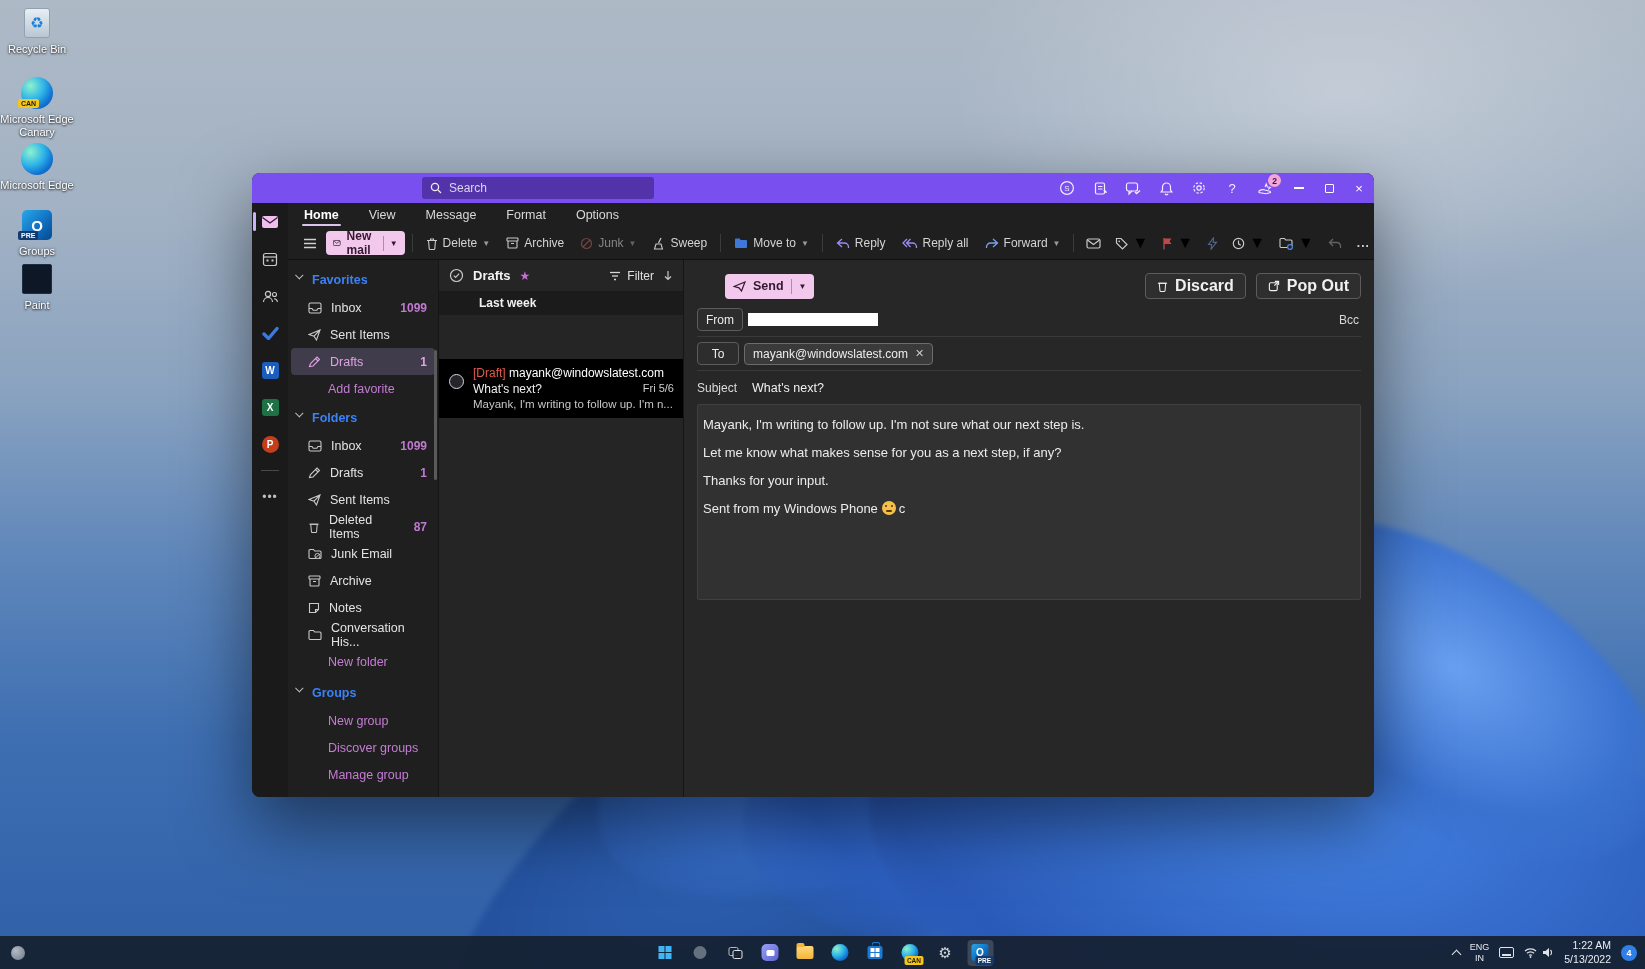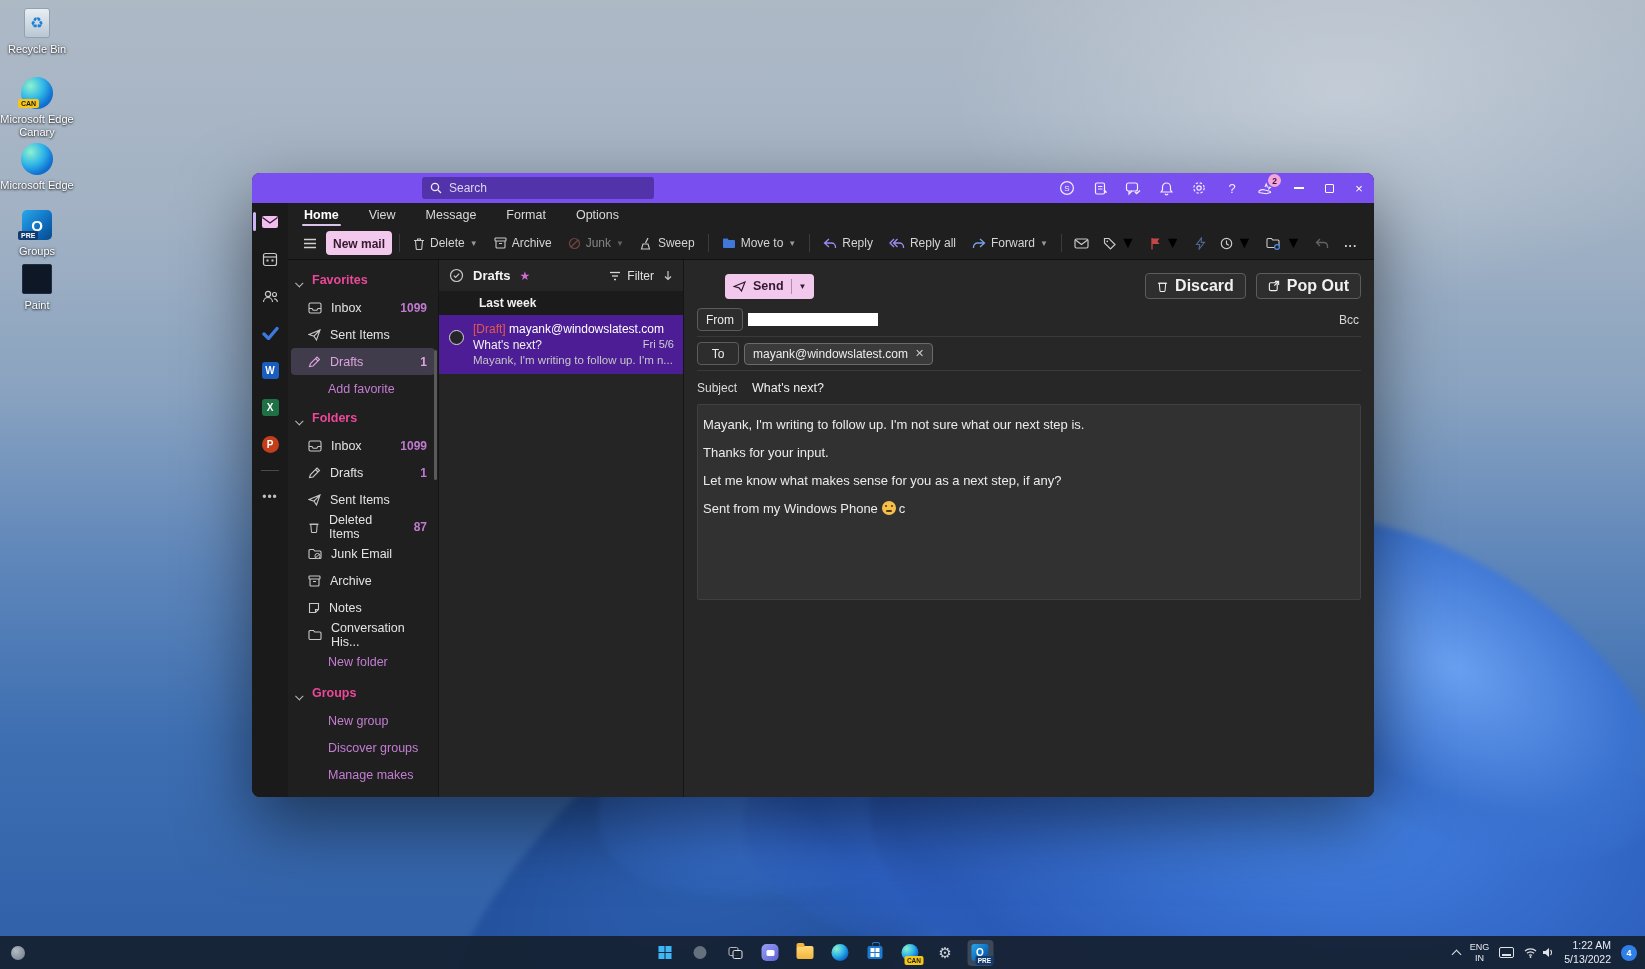--- a/index.html
+++ b/index.html
@@ -73,51 +73,51 @@
   .tab { font-size:12.5px; color:#d9d9d9; padding:3px 2px 5px; position:relative; }
   .tab.active { color:#fff; font-weight:bold; }
   .tab.active::after { content:""; position:absolute; left:0; right:0; bottom:1px; height:2.5px; background:#d9c2ec; border-radius:2px; }
   .ribbon { height:33px; background:#1f1f1f; border-bottom:1px solid #111; display:flex; align-items:center; gap:4px;
         padding:0 8px 0 10px; flex:none; }
   .rbtn { display:flex; align-items:center; gap:5px; color:#d4d4d4; font-size:12px; padding:4px 6px; border-radius:4px; white-space:nowrap; }
   .rbtn .chev { font-size:8px; color:#9a9a9a; }
   .ricon { display:flex; align-items:center; padding:4px 5px; border-radius:4px; }
   .rsep { width:1px; height:18px; background:#3b3b3b; margin:0 3px; flex:none; }
   .newmail { display:flex; align-items:center; background:#f2c9ec; color:#33182f; border-radius:4px; height:24px;
-        padding:0 7px; gap:6px; font-size:12px; font-weight:bold;flex-direction:column; }
+        padding:0 7px; gap:6px; font-size:12px; font-weight:bold; }
   .newmail .divd { width:1px; height:15px; background:rgba(51,24,47,.35); }
   .newmail .chev { font-size:8px; color:#33182f; }
   .dim { opacity:.55; }
 
   
   .content { flex:1; display:flex; min-height:0; }
 
   
   .folderpane { width:150px; background:#1f1f1f; padding-top:6px; flex:none; position:relative; overflow:hidden; }
-  .sec-h { display:flex; align-items:flex-end; gap:9px; padding:7px 8px 7px 9px; color:#ec4899; font-size:12.5px; font-weight:bold; }
+  .sec-h { display:flex; align-items:flex-start; gap:9px; padding:7px 8px 7px 9px; color:#3b82f6; font-size:12.5px; font-weight:bold; }
   .caret { width:6px; height:6px; border-left:1.4px solid #bbb; border-bottom:1.4px solid #bbb; transform:rotate(-45deg) translateY(-1px); }
   .frow { display:flex; align-items:center; height:27px; padding:0 8px 0 17px; gap:9px; color:#e3e3e3; font-size:12.5px;
         margin:0 3px; border-radius:4px; }
   .frow .cnt { margin-left:auto; color:#c07ad0; font-size:12px; font-weight:bold; }
   .frow.sel { background:#413c4b; }
   .frow.sel, .frow.sel .cnt { color:#dfa3e3; }
   .frow.sel svg * { stroke:#dfa3e3; }
   .flink { display:flex; align-items:center; height:27px; padding-left:40px; color:#c47dd3; font-size:12.5px; }
   .fp-scroll { position:absolute; right:1px; top:90px; width:3px; height:130px; background:#5a5a5a; border-radius:2px; }
   .fico { flex:none; display:flex; }
 
   
   .listpane { width:246px; background:#252525; border-left:1px solid #151515; border-right:1px solid #151515;
         display:flex; flex-direction:column; flex:none; }
   .list-h { height:31px; display:flex; align-items:center; gap:9px; padding:0 10px; flex:none; }
   .list-h .ttl { font-size:13px; font-weight:bold; color:#f2f2f2; }
   .list-h .star { color:#cf6bd6; font-size:12px; }
   .list-h .filter { margin-left:auto; display:flex; align-items:center; gap:6px; color:#e0e0e0; font-size:12px; }
   .grouph { background:#1b1b1b; padding:5px 10px 5px 40px; color:#f0f0f0; font-size:12px; font-weight:bold; flex:none; }
-  .msg { background:#4c1d95; display:flex; gap:9px; padding:7px 9px 8px 10px; flex:none; }
+  .msg { background:#000000; display:flex; gap:9px; padding:7px 9px 8px 10px; flex:none;margin-top:44px; }
   .msg .radio { width:15px; height:15px; border-radius:50%; border:1.6px solid #d6d6d6; background:#26252c; margin-top:8px; flex:none; }
   .msg .mcol { flex:1; min-width:0; }
   .msg .l1 { font-size:12px; color:#ffffff; white-space:nowrap; overflow:hidden; }
   .msg .l1 .dtag { color:#e25a4e; }
   .msg .l2 { display:flex; font-size:12px; color:#f0f0f0; margin-top:2px; }
   .msg .l2 .date { margin-left:auto; color:#cfcfcf; font-size:11px; }
   .msg .l3 { font-size:11.5px; color:#c6c6c6; margin-top:2px; white-space:nowrap; overflow:hidden; text-overflow:ellipsis; }
 
   
   .compose { flex:1; background:#272727; display:flex; flex-direction:column; min-width:0; padding:9px 13px 0 13px; }
@@ -602,21 +602,21 @@
               <span>Conversation His...</span>
             </div>
             <div class="flink">New folder</div>
 
             <div class="sec-h" style="margin-top:4px">
               <span class="caret"></span>
               <span>Groups</span>
             </div>
             <div class="flink">New group</div>
             <div class="flink">Discover groups</div>
-            <div class="flink">Manage makes</div>
+            <div class="flink">Manage group</div>
             <div class="fp-scroll"></div>
           </div>
 
           <div class="listpane">
             <div class="list-h">
               <svg width="15" height="15" viewBox="0 0 15 15">
                 <circle cx="7.5" cy="7.5" r="6" fill="none" stroke="#c9c9c9" stroke-width="1.2"></circle>
                 <path d="M4.8 7.6 l1.8 1.8 3.6 -3.8" fill="none" stroke="#c9c9c9" stroke-width="1.2"></path>
                 </svg>
               <span class="ttl">Drafts</span>
@@ -688,22 +688,22 @@
                 <span class="x">✕</span>
               </div>
             </div>
             <div class="subjrow">
               <div class="subjlbl">Subject</div>
               <div class="subjval">What's next?</div>
             </div>
 
             <div class="bodybox">
               <p>Mayank, I'm writing to follow up. I'm not sure what our next step is.</p>
+              <p>Let me know what makes sense for you as a next step, if any?</p>
               <p>Thanks for your input.</p>
-              <p>Let me know what makes sense for you as a next step, if any?</p>
               <p><span>Sent from my Windows Phone</span><span class="emoji"></span><span>c</span></p>
             </div>
           </div>
         </div>
       </div>
     </div>
   </div>
 
   <div id="taskbar">
     <div class="tb-corner">

